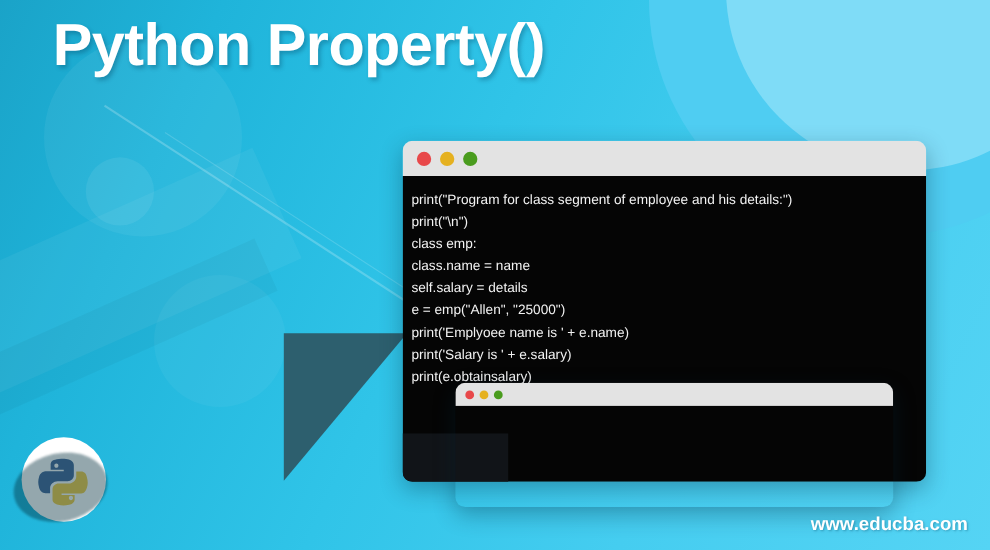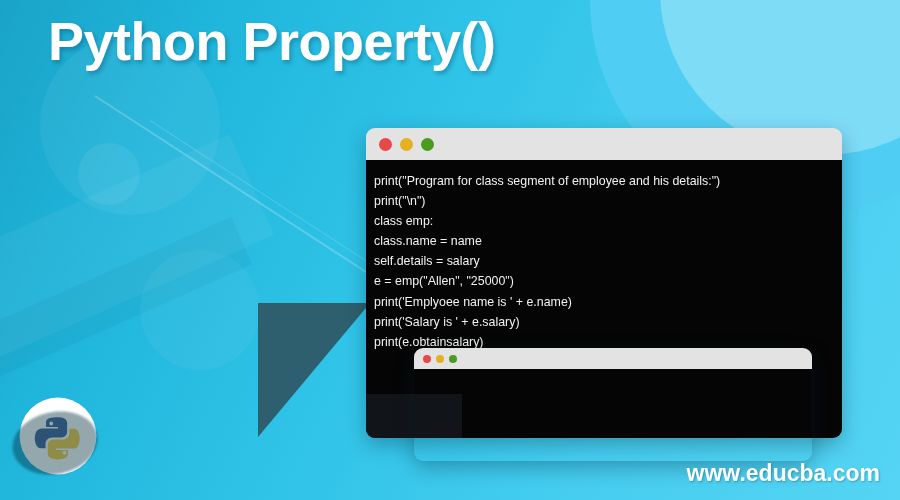--- a/index.html
+++ b/index.html
@@ -134,21 +134,21 @@
   #python-logo{ position:absolute; left:18px; top:396px; width:80px; height:80px; }
   #python-logo .shadow{
     position:absolute; left:-6px; top:16px; width:86px; height:62px;
     background:rgba(0,45,60,.42); border-radius:50%;
     transform:rotate(-12deg); filter:blur(1px);
   }
 
   
   .site-url{
     position:absolute; right:20px; bottom:13px;
-    color:#ffffff; font-size:23px; font-weight:bold;
+    color:#ffffff; font-size:17px; font-weight:bold;
     text-shadow:1px 1px 2px rgba(0,60,90,.35);
   }
 </style>
 </head>
 <body>
 
 <div id="stage">
 
   <div class="deco arc-outer"></div>
   <div class="deco arc-inner"></div>
@@ -168,21 +168,21 @@
     <div class="win-bar">
       <span class="dot" style="background:#e8484a"></span>
       <span class="dot" style="background:#e5b120"></span>
       <span class="dot" style="background:#4a9c1e"></span>
     </div>
     <div class="code-body">
       <span class="ln">print("Program for class segment of employee and his details:")</span>
       <span class="ln">print("\n")</span>
       <span class="ln">class emp:</span>
       <span class="ln">class.name = name</span>
-      <span class="ln">self.details = salary</span>
+      <span class="ln">self.salary = details</span>
       <span class="ln">e = emp("Allen", "25000")</span>
       <span class="ln">print('Emplyoee name is ' + e.name)</span>
       <span class="ln">print('Salary is ' + e.salary)</span>
       <span class="ln">print(e.obtainsalary)</span>
       <span class="code-shade"></span>
     </div>
   </div>
 
   <div class="win" id="output-window">
     <div class="win-bar">

